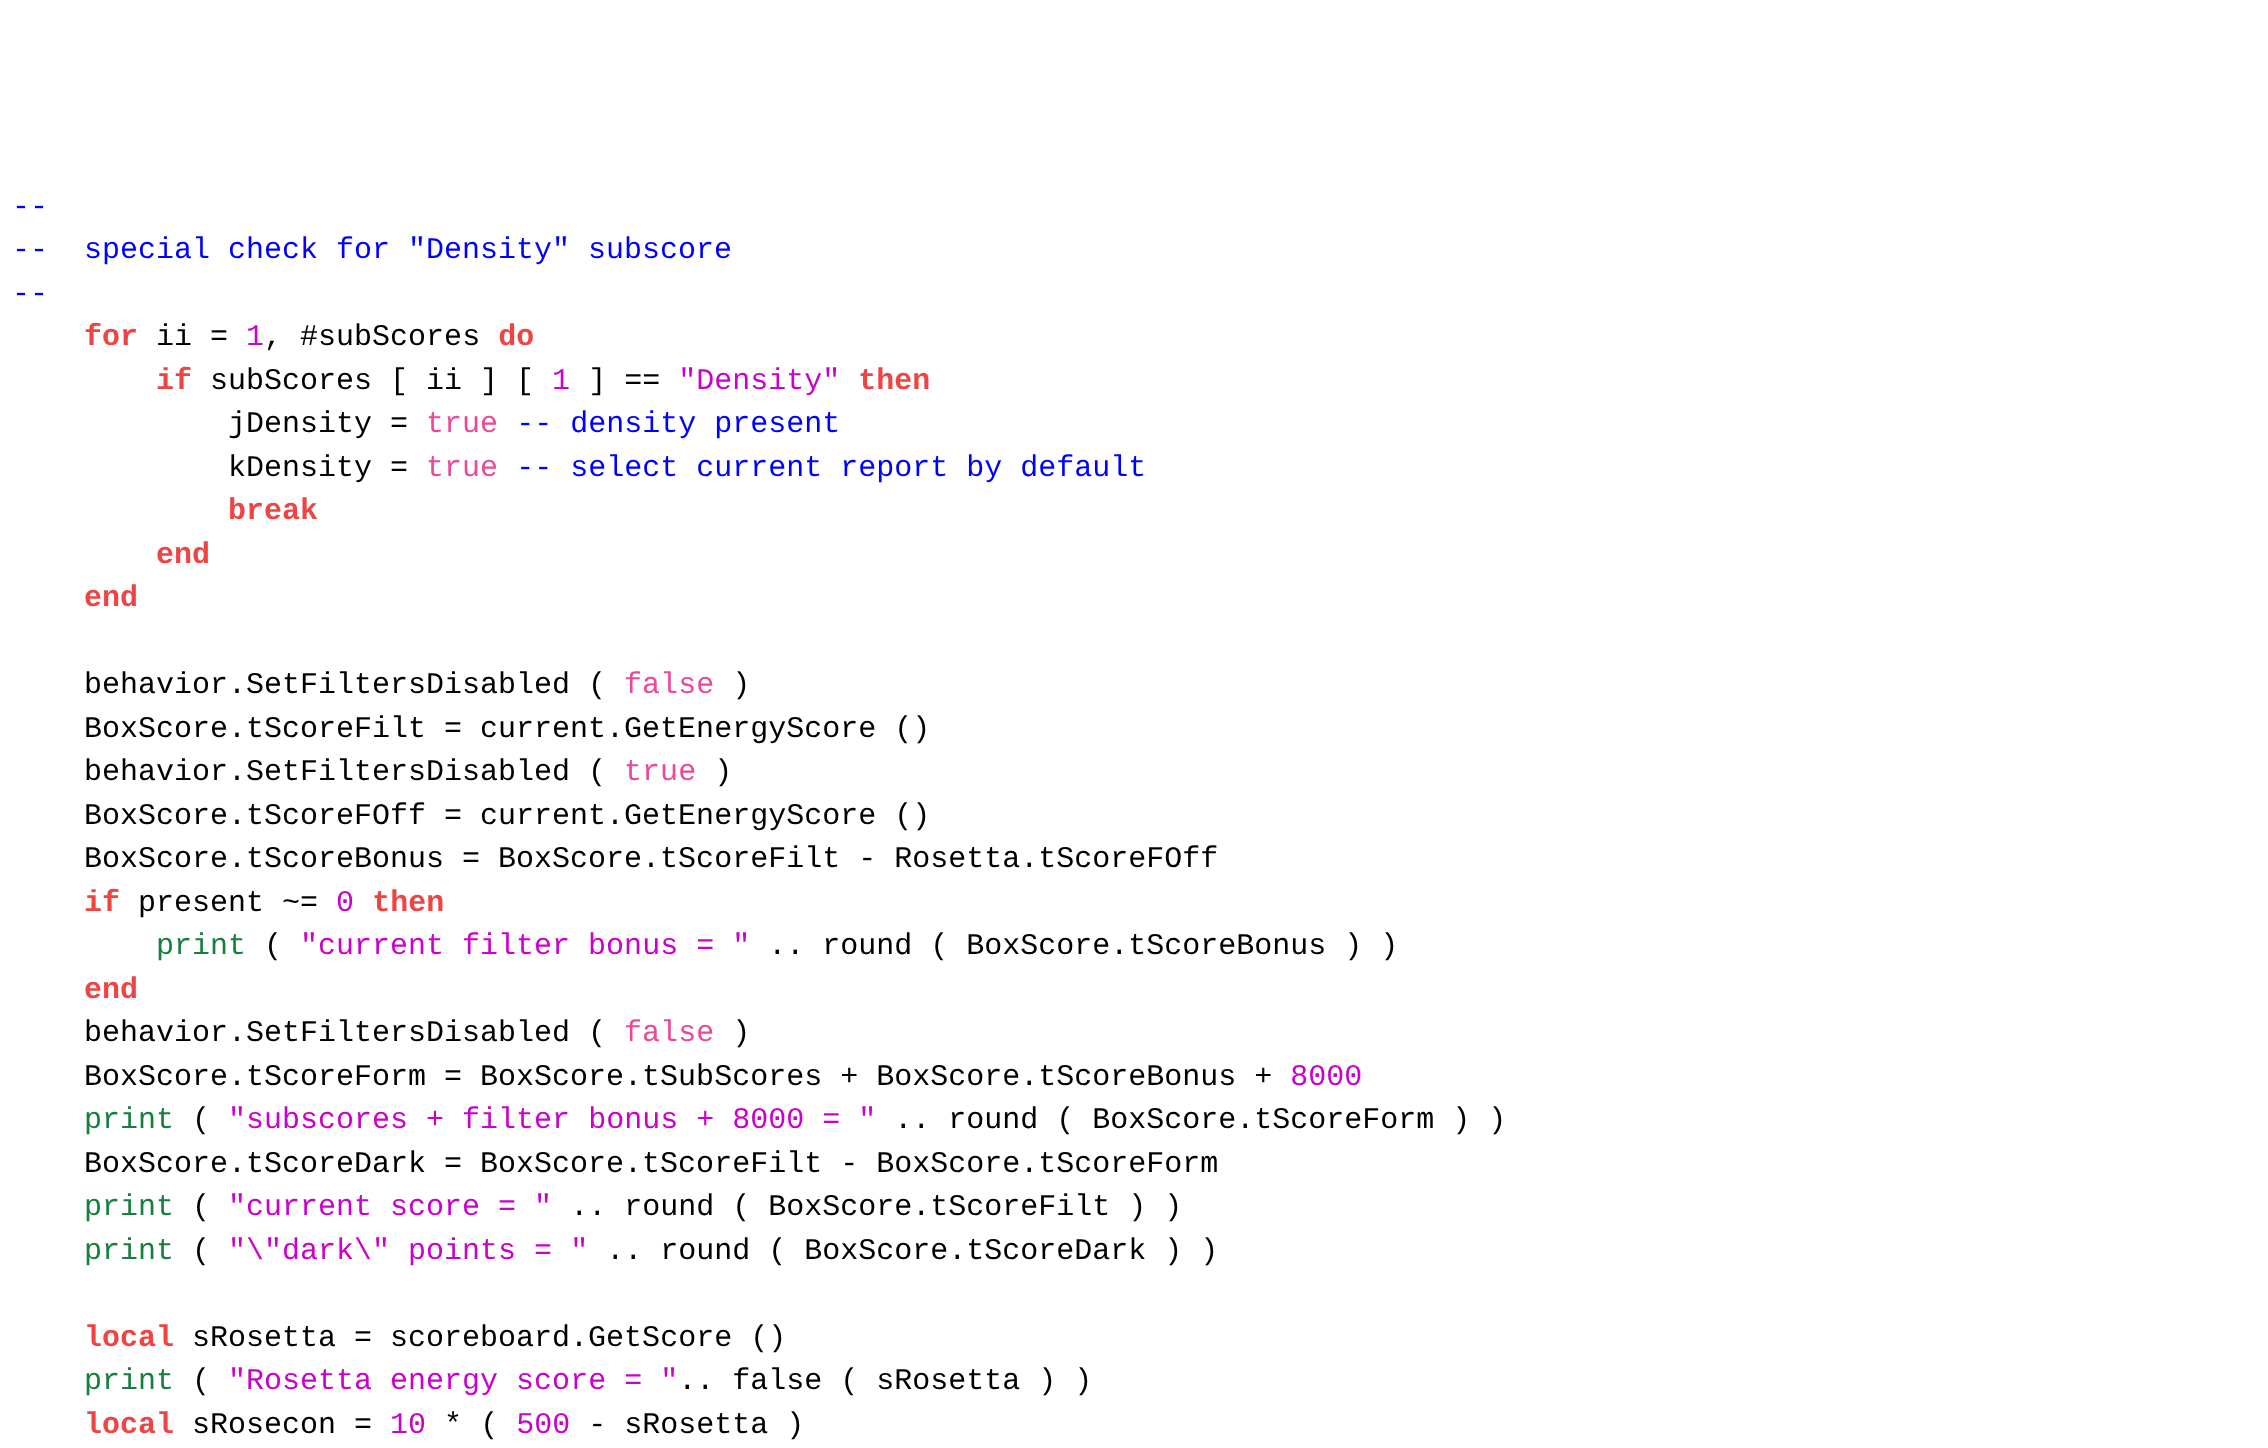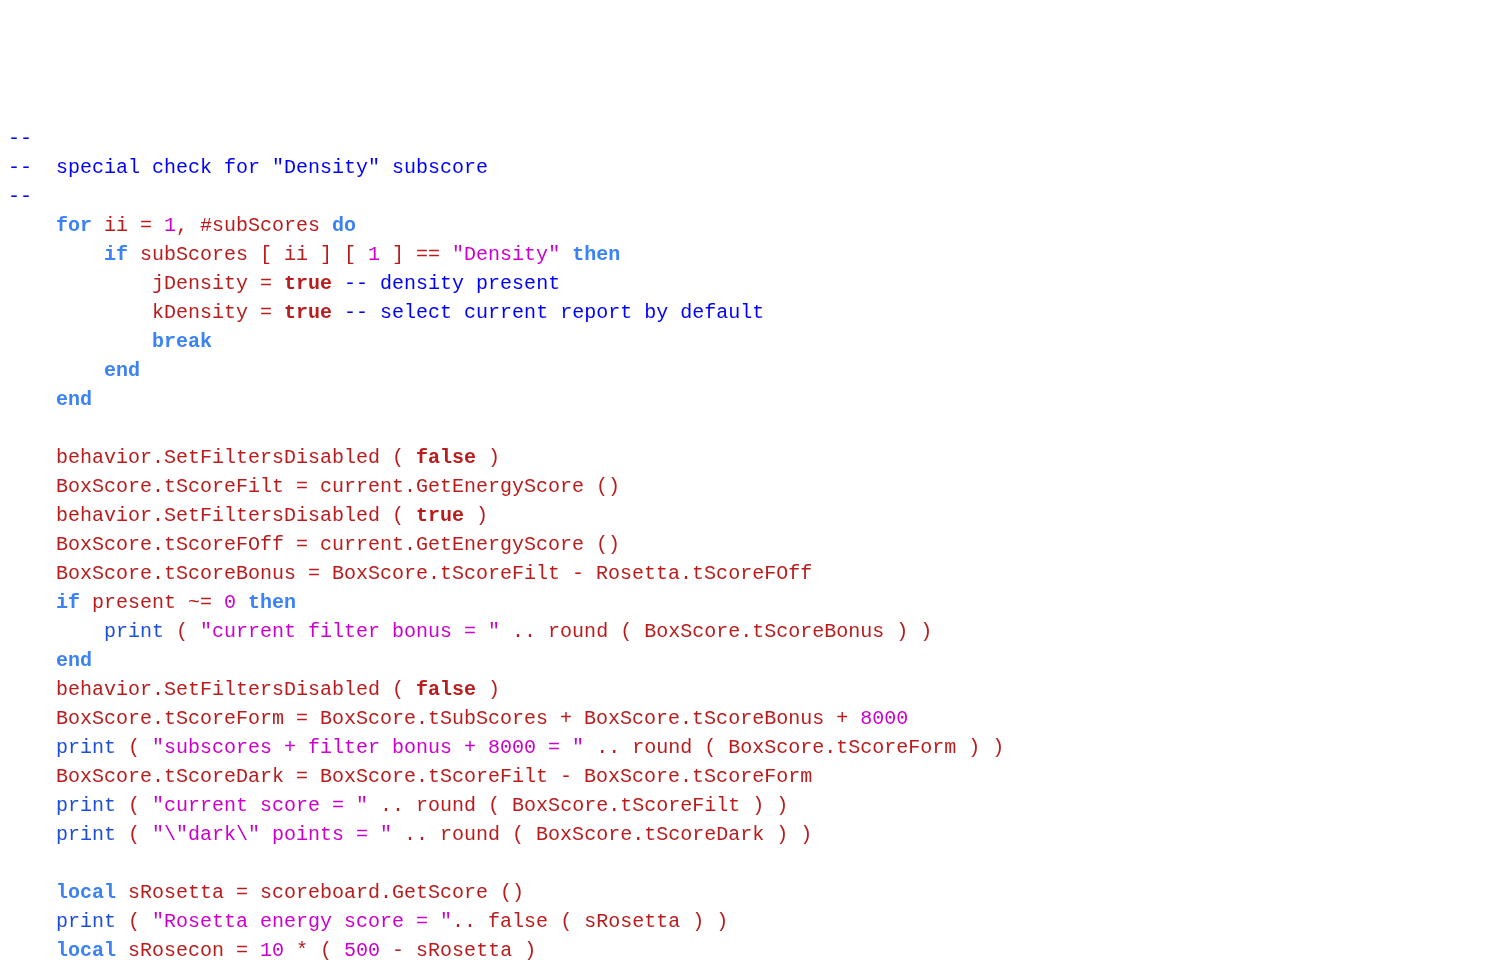--- a/index.html
+++ b/index.html
@@ -5,27 +5,27 @@
   body {
     margin: 0;
     padding: 8px;
     font-family: "Consolas", "Monaco", "Courier New", monospace;
     font-size: 20px;
     line-height: 1.45;
     background: #ffffff;
     color: #000000;
     white-space: pre;
   }
-  .kw    { color: #3b82f6; font-weight: bold; }
+  .kw    { color: #ef4444; font-weight: bold; }
   .cm    { color: #0000ff; }
   .str   { color: #cc00cc; }
-  .bool  { color: #b91c1c; font-weight: bold; }
+  .bool  { color: #ec4899; font-weight: normal; }
   .num   { color: #cc00cc; }
-  .fn    { color: #1d4ed8; }
-  .id    { color: #b91c1c; }
+  .fn    { color: #15803d; }
+  .id    { color: #000000; }
 </style>
 </head>
 <body>
 
 
 
 <div><span class="cm">--</span>
 <span class="cm">--  special check for "Density" subscore</span>
 <span class="cm">--</span>
     <span class="kw">for</span><span class="id"> ii = </span><span class="num">1</span><span class="id">, #subScores </span><span class="kw">do</span>

